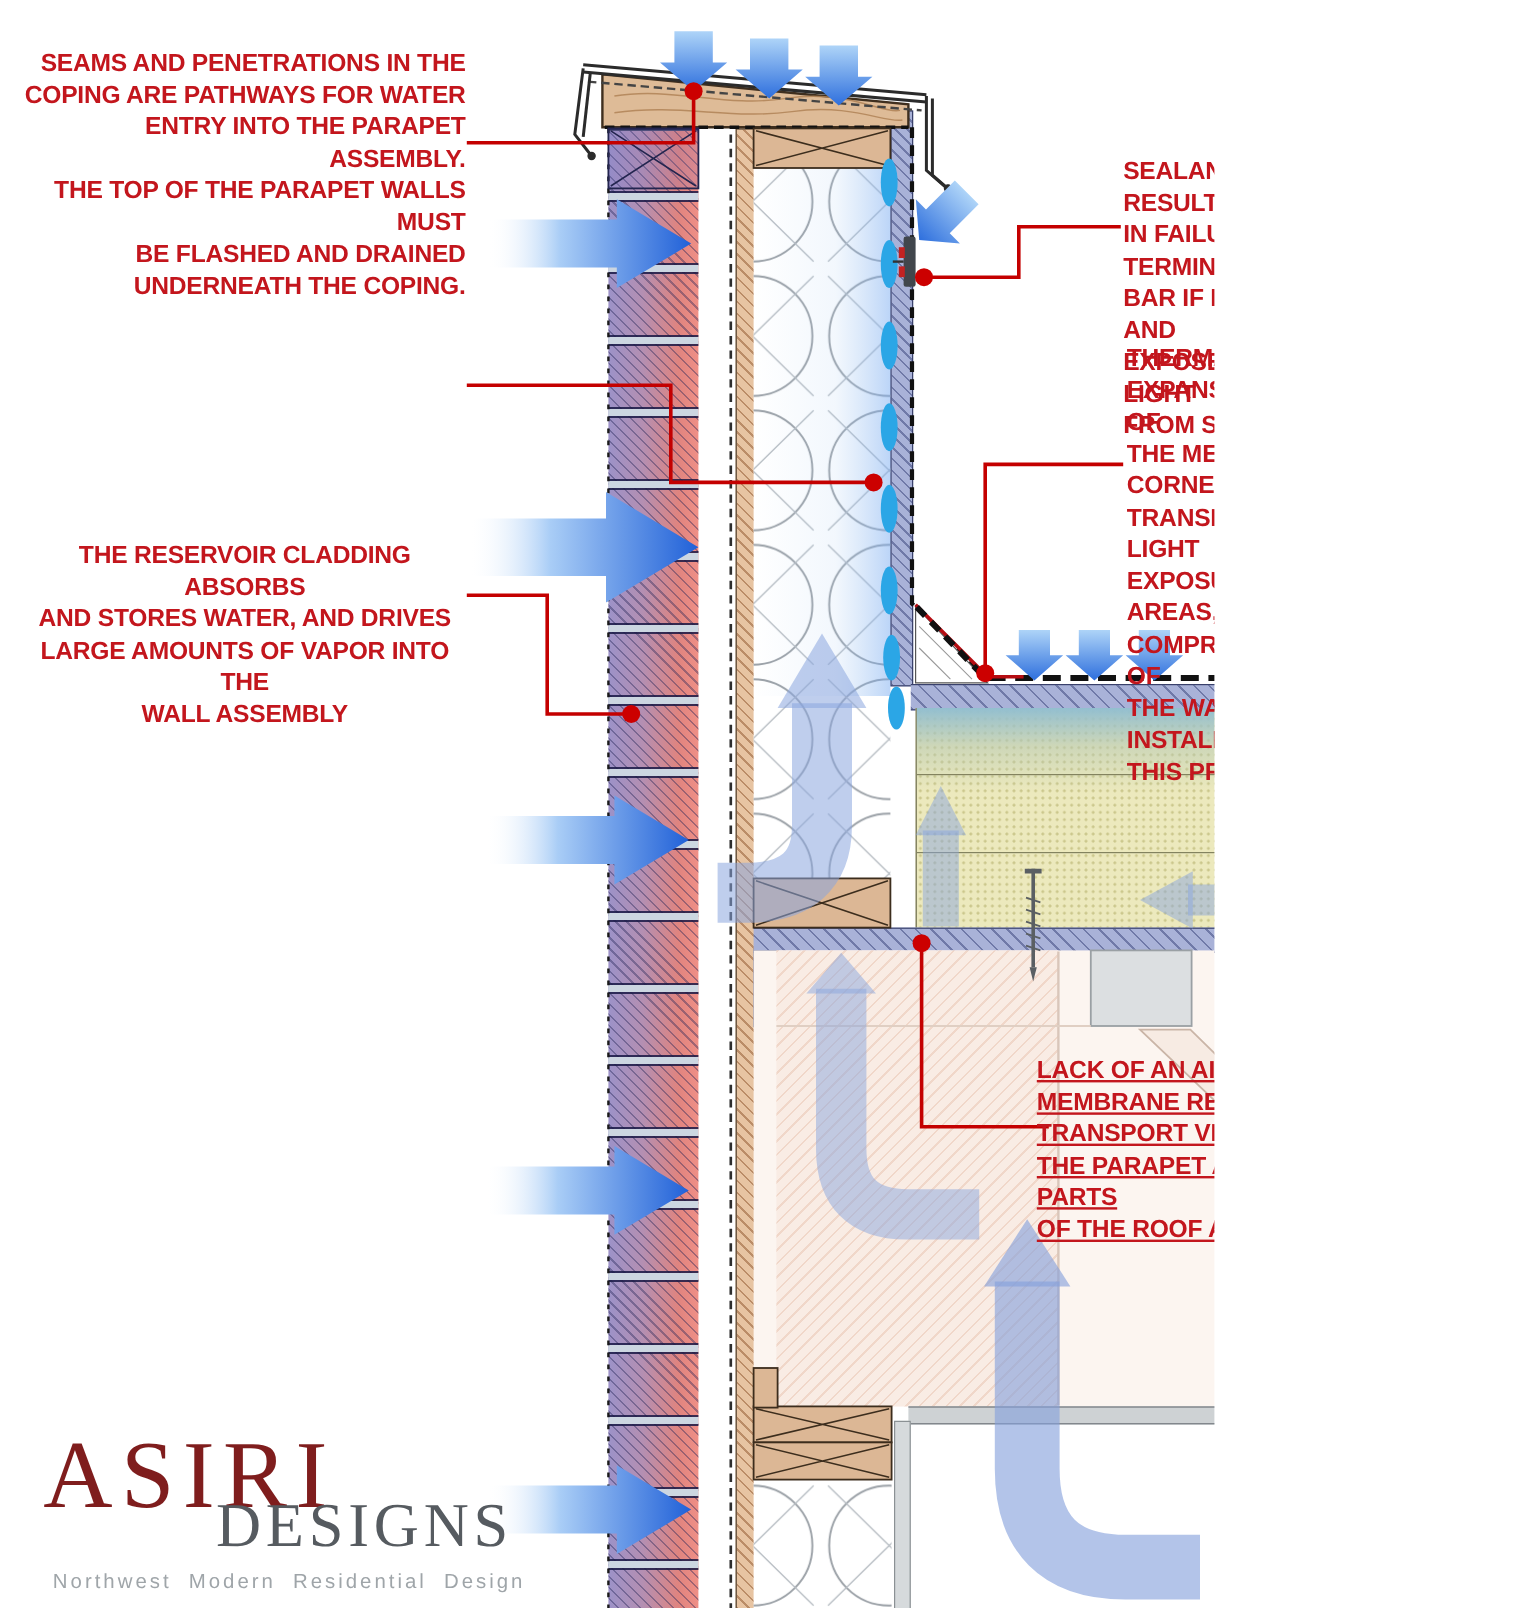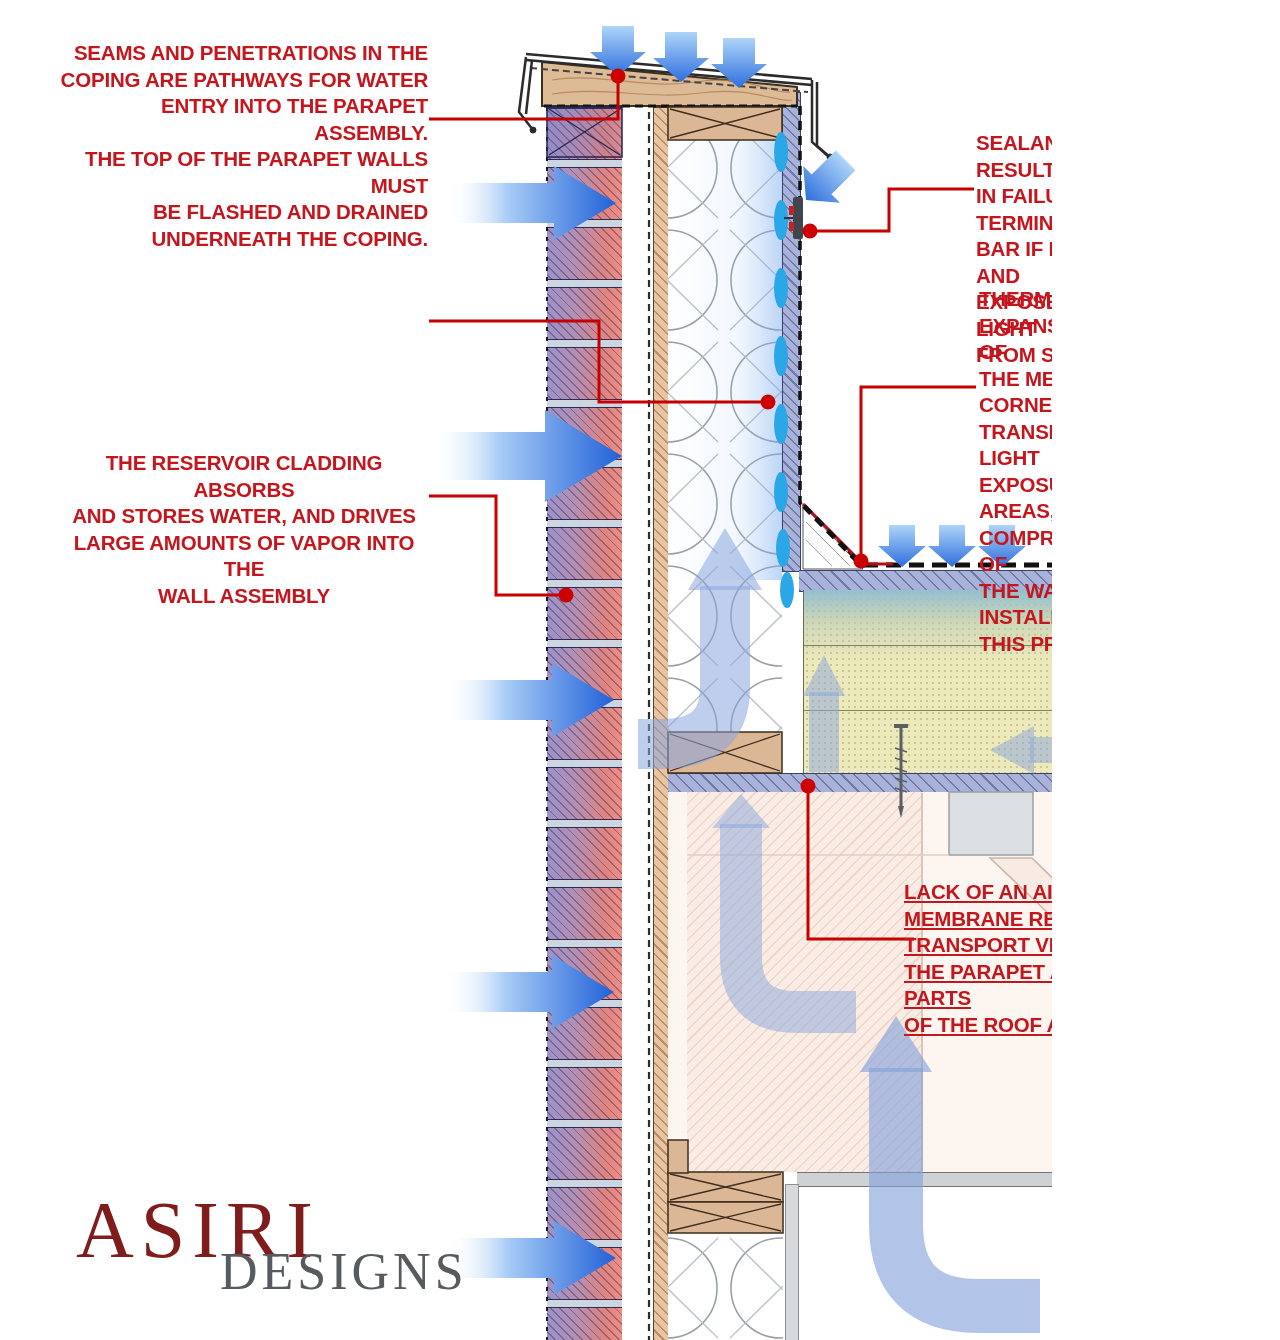--- a/index.html
+++ b/index.html
@@ -1,17 +1,17 @@
 <!DOCTYPE html>
 <html><head>
 <meta charset="utf-8">
 <style>
   html,body{margin:0;padding:0;background:#ffffff;}
   #stage{position:relative;width:1012px;height:1340px;overflow:hidden;background:#ffffff;
-         font-family:"Liberation Sans",sans-serif;margin-left:40px;}
+         font-family:"Liberation Sans",sans-serif;}
   .layer{position:absolute;}
   
   #brick-veneer{left:507px;top:107px;width:75px;height:1233px;
     background:
       repeating-linear-gradient(180deg, transparent 0 50px, rgba(25,25,70,.85) 50px 51.5px,
          #ccd6e1 51.5px 58px, rgba(25,25,70,.85) 58px 59.5px, transparent 59.5px 60px),
       repeating-linear-gradient(45deg, rgba(35,35,85,.38) 0 1.3px, transparent 1.3px 6.5px),
       linear-gradient(90deg,#9c92c8 0%,#b48fb2 38%,#e0847f 78%,#ef8f86 100%);
     border-top:2px solid #23254f;}
   #wall-sheathing{left:613px;top:107px;width:15px;height:1233px;background:
@@ -263,14 +263,15 @@
 INSTALLATION DETAILS WORSEN
 THIS PROBLEM.</div>
   <div class="note" style="left:864px;top:879px;width:365px;text-decoration:underline;">LACK OF AN AIR + VAPOR BARRIER
 MEMBRANE RESULTS IN MOISTURE
 TRANSPORT VIA AIR LEAKAGE INTO
 THE PARAPET AND THE UPPER PARTS
 OF THE ROOF ASSEMBLY.</div>
 
   <div id="logo-brand">ASIRI</div>
   <div id="logo-sub">DESIGNS</div>
+  <div id="logo-tagline">Northwest Modern Residential Design</div>
 
 </div>
 
 </body></html>

